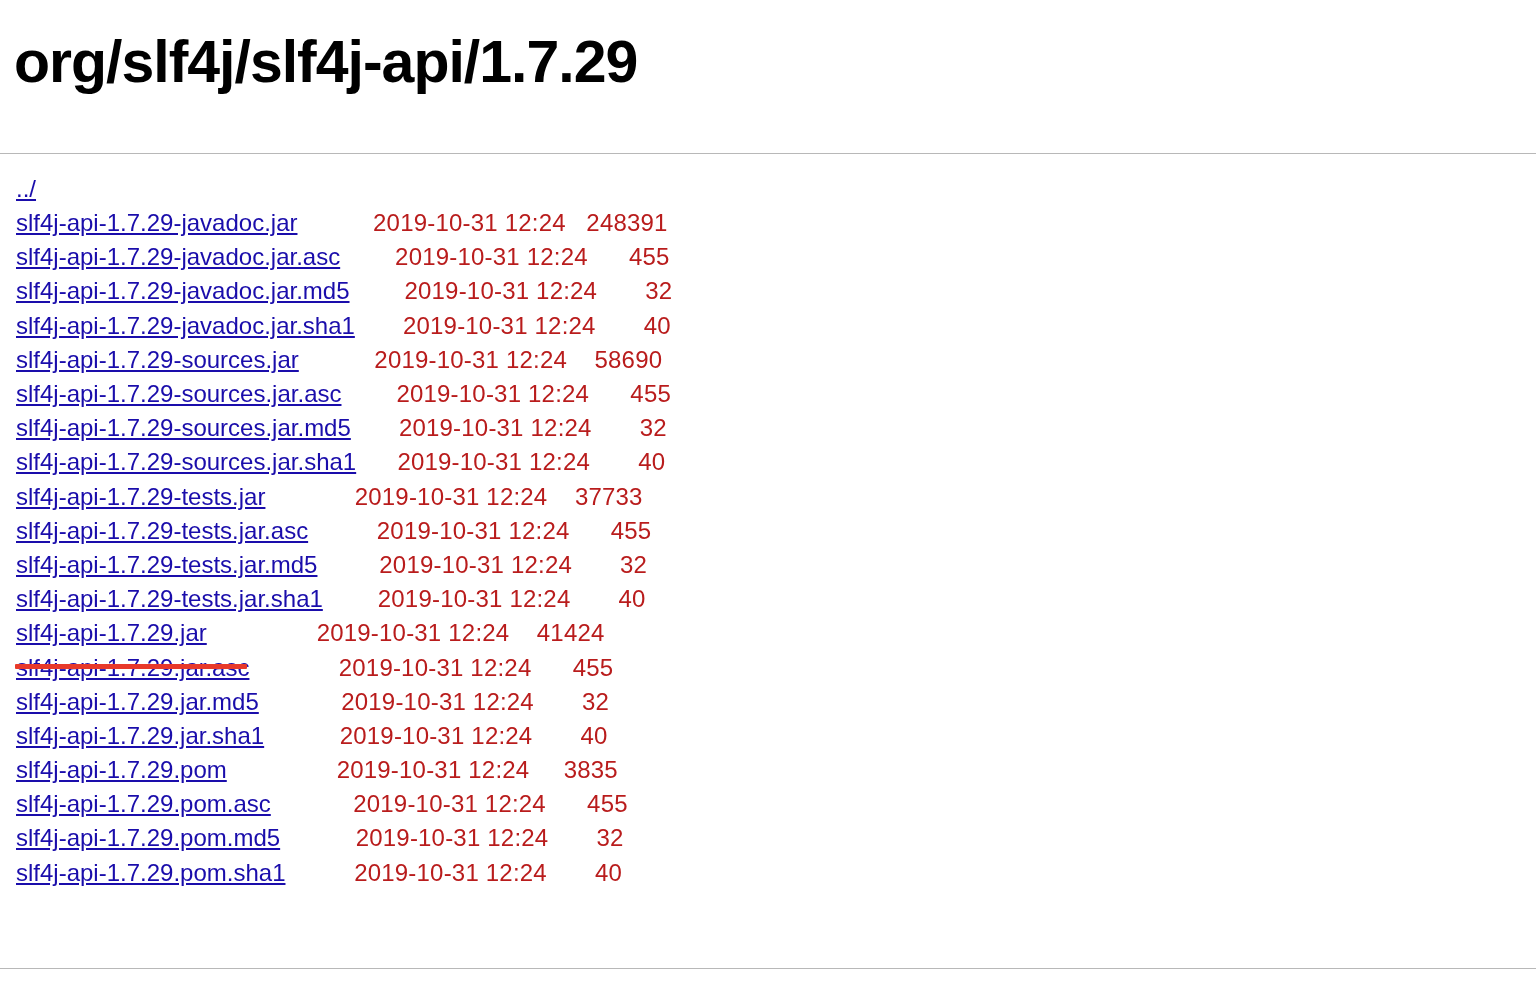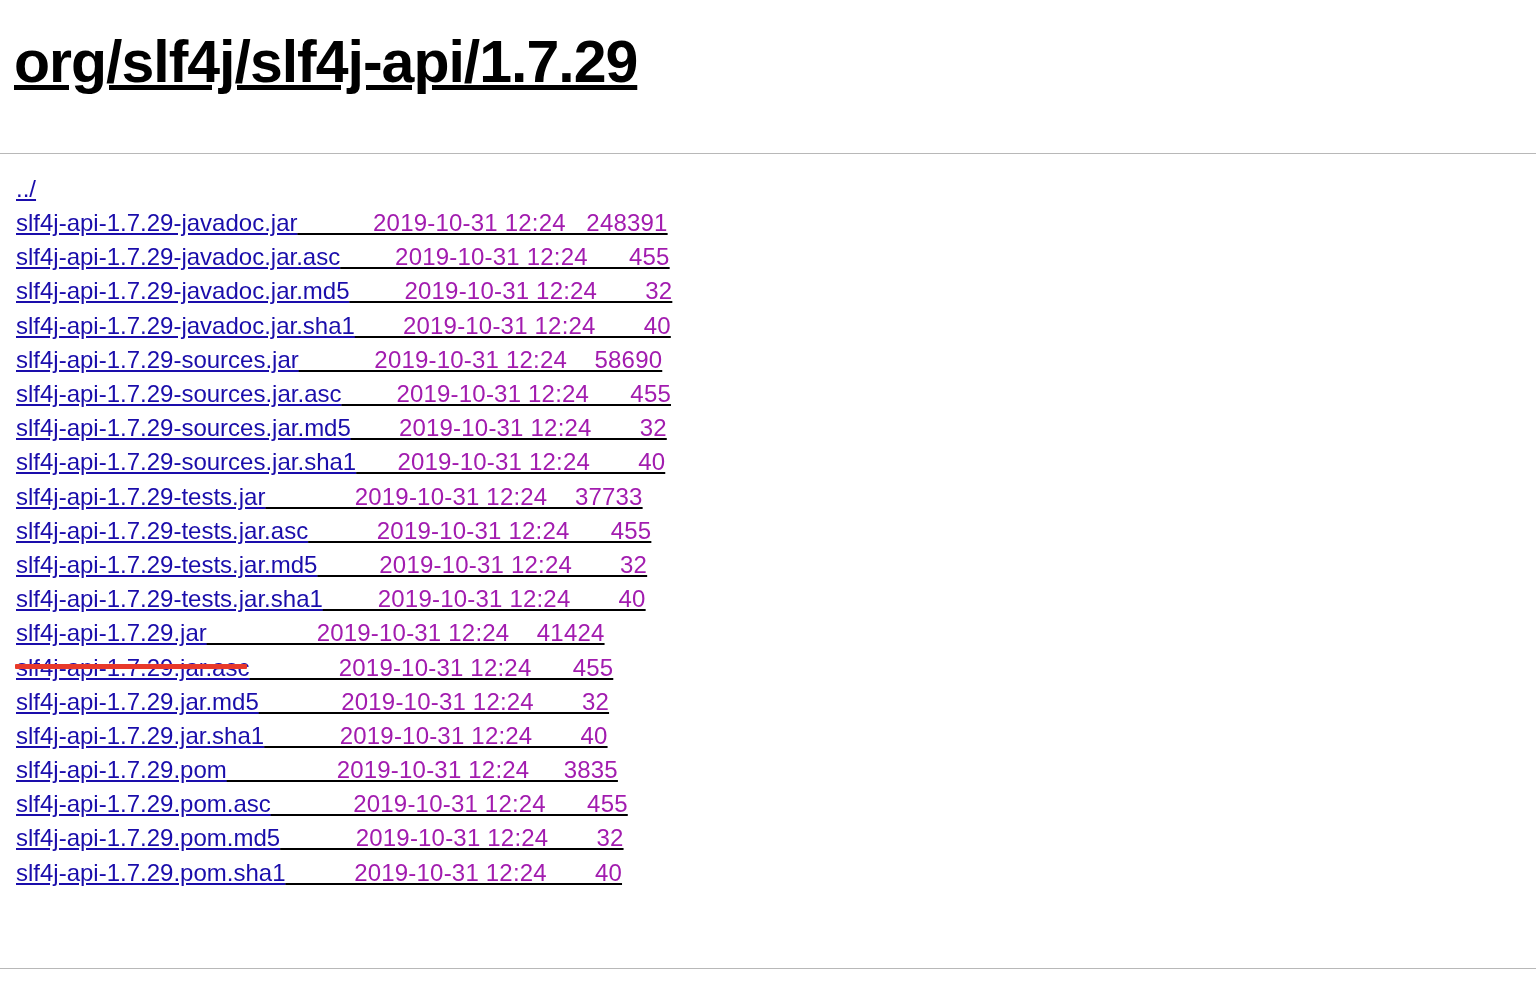--- a/index.html
+++ b/index.html
@@ -12,21 +12,20 @@
   }
   body {
     font-family: "Liberation Sans", sans-serif;
     color: #000000;
   }
   .page {
     position: relative;
     width: 1536px;
     height: 817px;
     box-sizing: border-box;
-    text-decoration: underline;
   }
   .title {
     font-size: 59px;
     font-weight: bold;
     letter-spacing: -1px;
     margin: 0;
     padding: 30px 0 0 14px;
     line-height: 1.1;
     color: #000;
   }
@@ -59,21 +58,21 @@
   }
   .fname {
     color: #1a0dab;
     text-decoration: underline;
     cursor: pointer;
   }
   .fname.parent {
     letter-spacing: 0px;
   }
   .meta {
-    color: #a21caf;
+    color: #b91c1c;
     letter-spacing: 0.2px;
   }
   .highlight-bar {
     position: absolute;
     left: 15px;
     top: 664px;
     width: 232px;
     height: 5px;
     background: #e8392a;
     border-radius: 1px;

